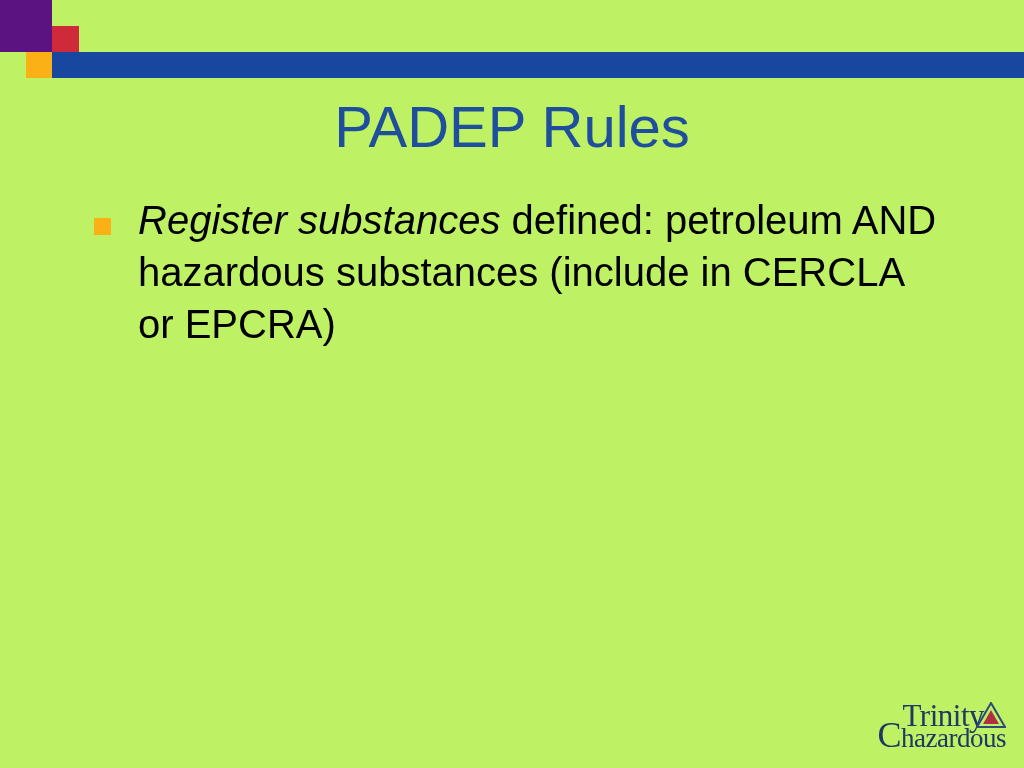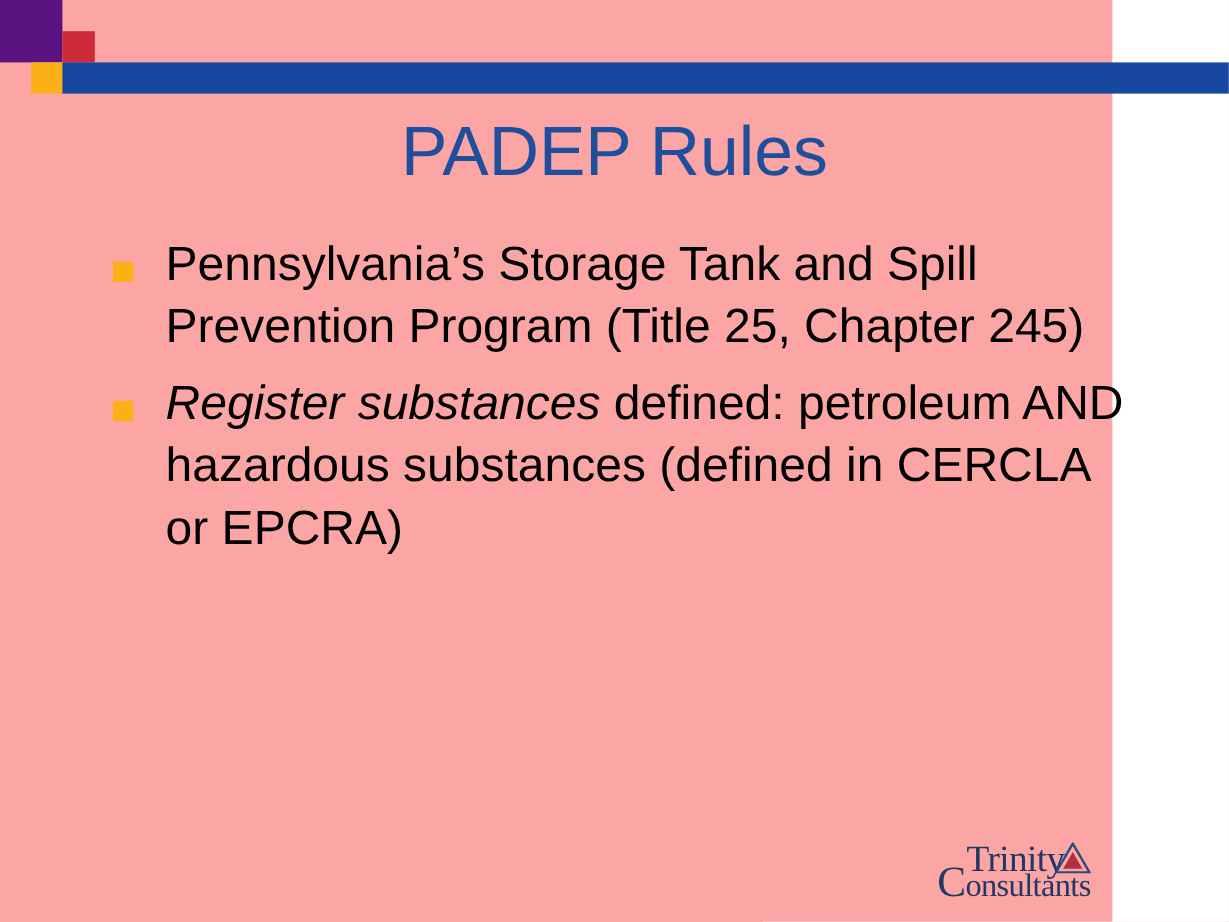--- a/index.html
+++ b/index.html
@@ -8,23 +8,23 @@
     background: #ffffff;
   }
   body {
     width: 1024px;
     height: 768px;
     overflow: hidden;
     font-family: "Liberation Sans", sans-serif;
   }
   .slide {
     position: relative;
-    width: 927px;
+    width: 1024px;
     height: 768px;
-    background: #fca5a5;
+    background: #bef264;
   }
 
   
   .deco-purple {
     position: absolute;
     left: 0; top: 0;
     width: 52px; height: 52px;
     background: #5B1382;
   }
   .deco-red {
@@ -135,35 +135,31 @@
 
   <div class="deco-purple"></div>
   <div class="deco-red"></div>
   <div class="deco-yellow"></div>
   <div class="deco-bluebar"></div>
 
   <div class="title">PADEP Rules</div>
 
   <div class="body">
 
-    <div class="bullet-row">
-      <span class="bullet-marker"></span>
-      <span class="bullet-text"><span>Pennsylvania’s Storage Tank and Spill Prevention Program (Title 25, Chapter 245)</span></span>
-    </div>
 
     <div class="bullet-row">
       <span class="bullet-marker"></span>
-      <span class="bullet-text"><span class="it">Register substances</span><span> defined: petroleum </span><span class="ul">AND</span><span> hazardous substances (defined in CERCLA or EPCRA)</span></span>
+      <span class="bullet-text"><span class="it">Register substances</span><span> defined: petroleum </span><span class="ul">AND</span><span> hazardous substances (include in CERCLA or EPCRA)</span></span>
     </div>
 
 
   </div>
 
   <div class="logo">
     <span class="logo-line1">Trinity</span>
-    <span class="logo-line2"><span class="bigc">C</span><span>onsultants</span></span>
+    <span class="logo-line2"><span class="bigc">C</span><span>hazardous</span></span>
     <svg class="logo-mark" viewBox="0 0 30 26">
       <polygon points="15,1 29,25 1,25" fill="none" stroke="#2E4A7D" stroke-width="2"></polygon>
       <polygon points="15,8 23,22 7,22" fill="#B03040"></polygon>
     </svg>
   </div>
 
 </div>
 
 </body></html>

